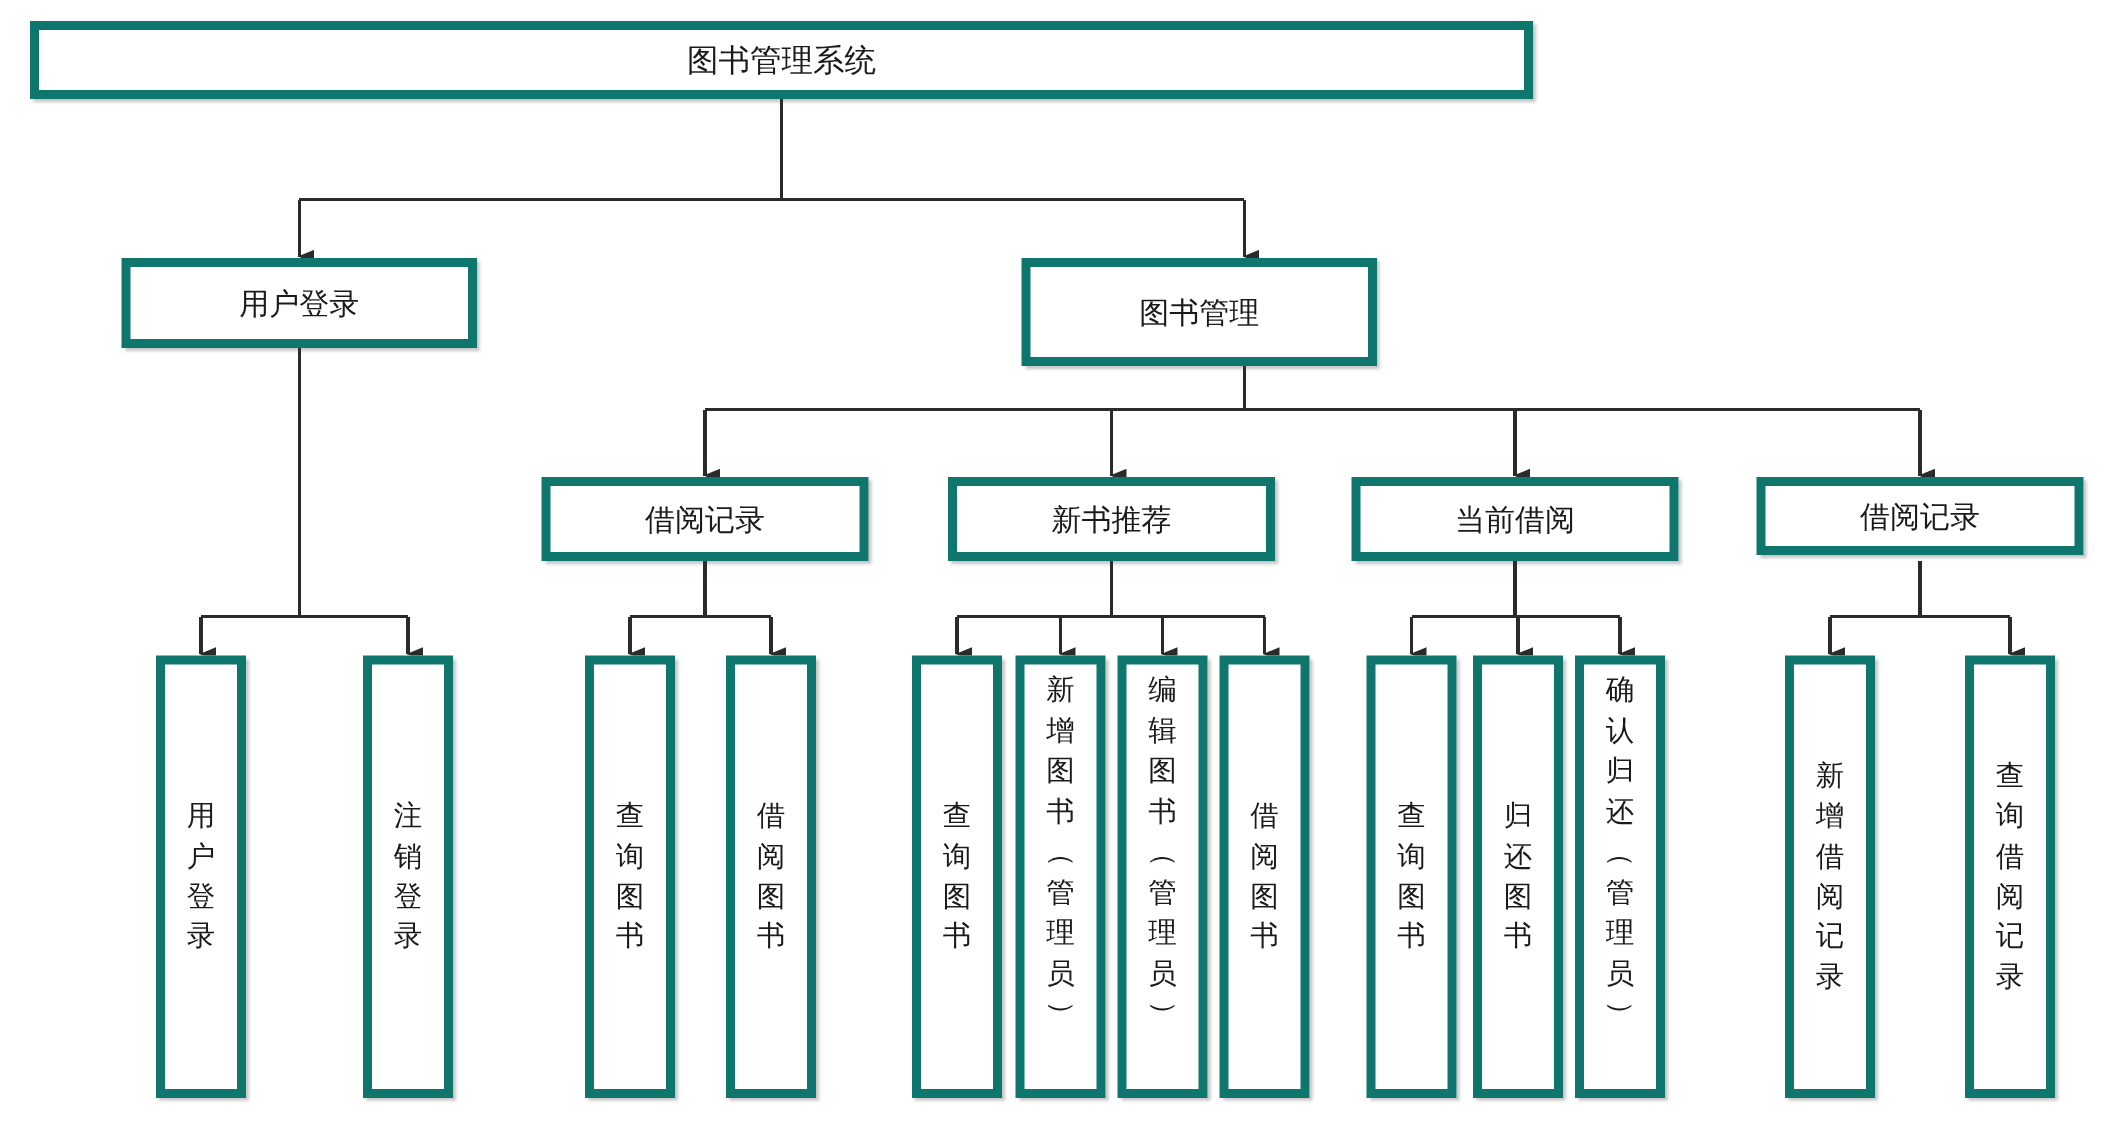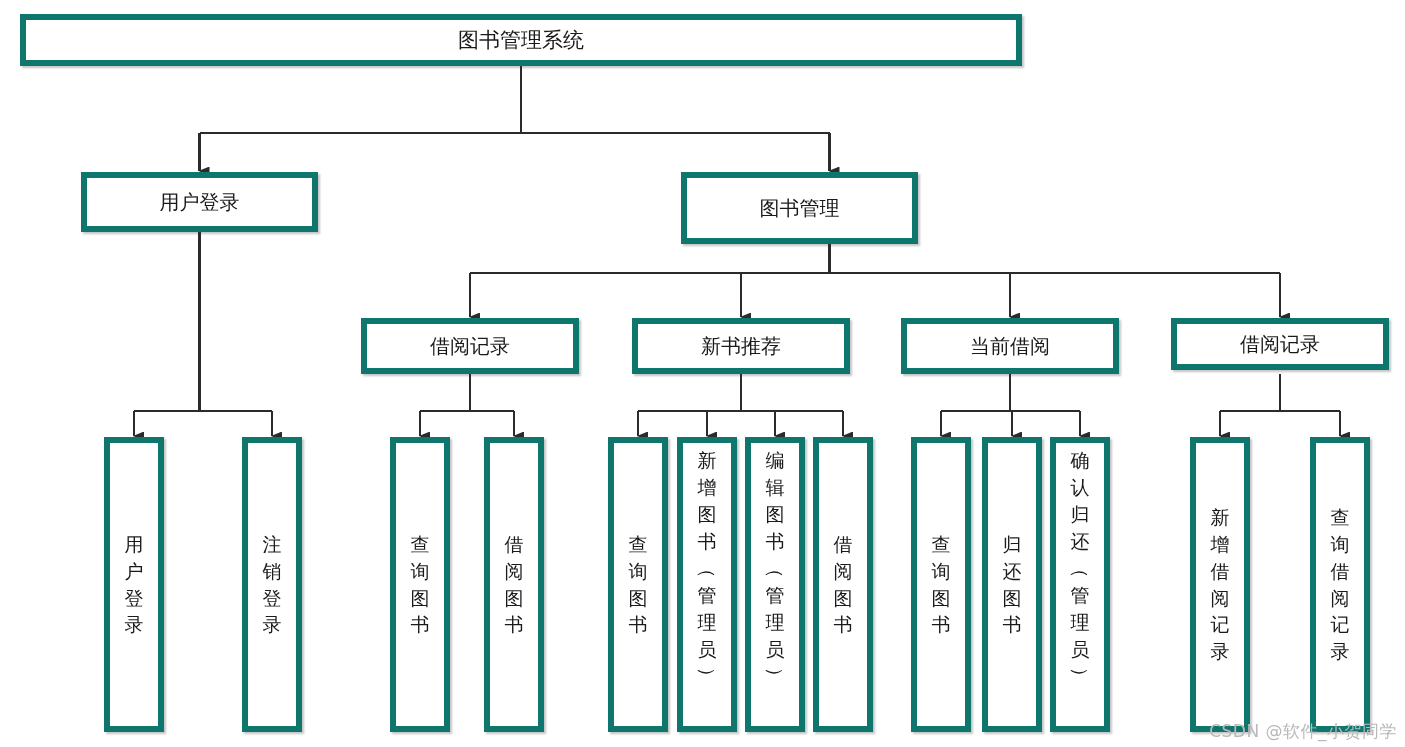--- a/index.html
+++ b/index.html
@@ -274,14 +274,13 @@
           <span class="vchar">查</span>
           <span class="vchar">询</span>
           <span class="vchar">借</span>
           <span class="vchar">阅</span>
           <span class="vchar">记</span>
           <span class="vchar">录</span>
         </div>
       </div>
     </div>
 
-  <div id="watermark">CSDN @软件_小贺同学</div>
 </div>
 
 </body></html>

